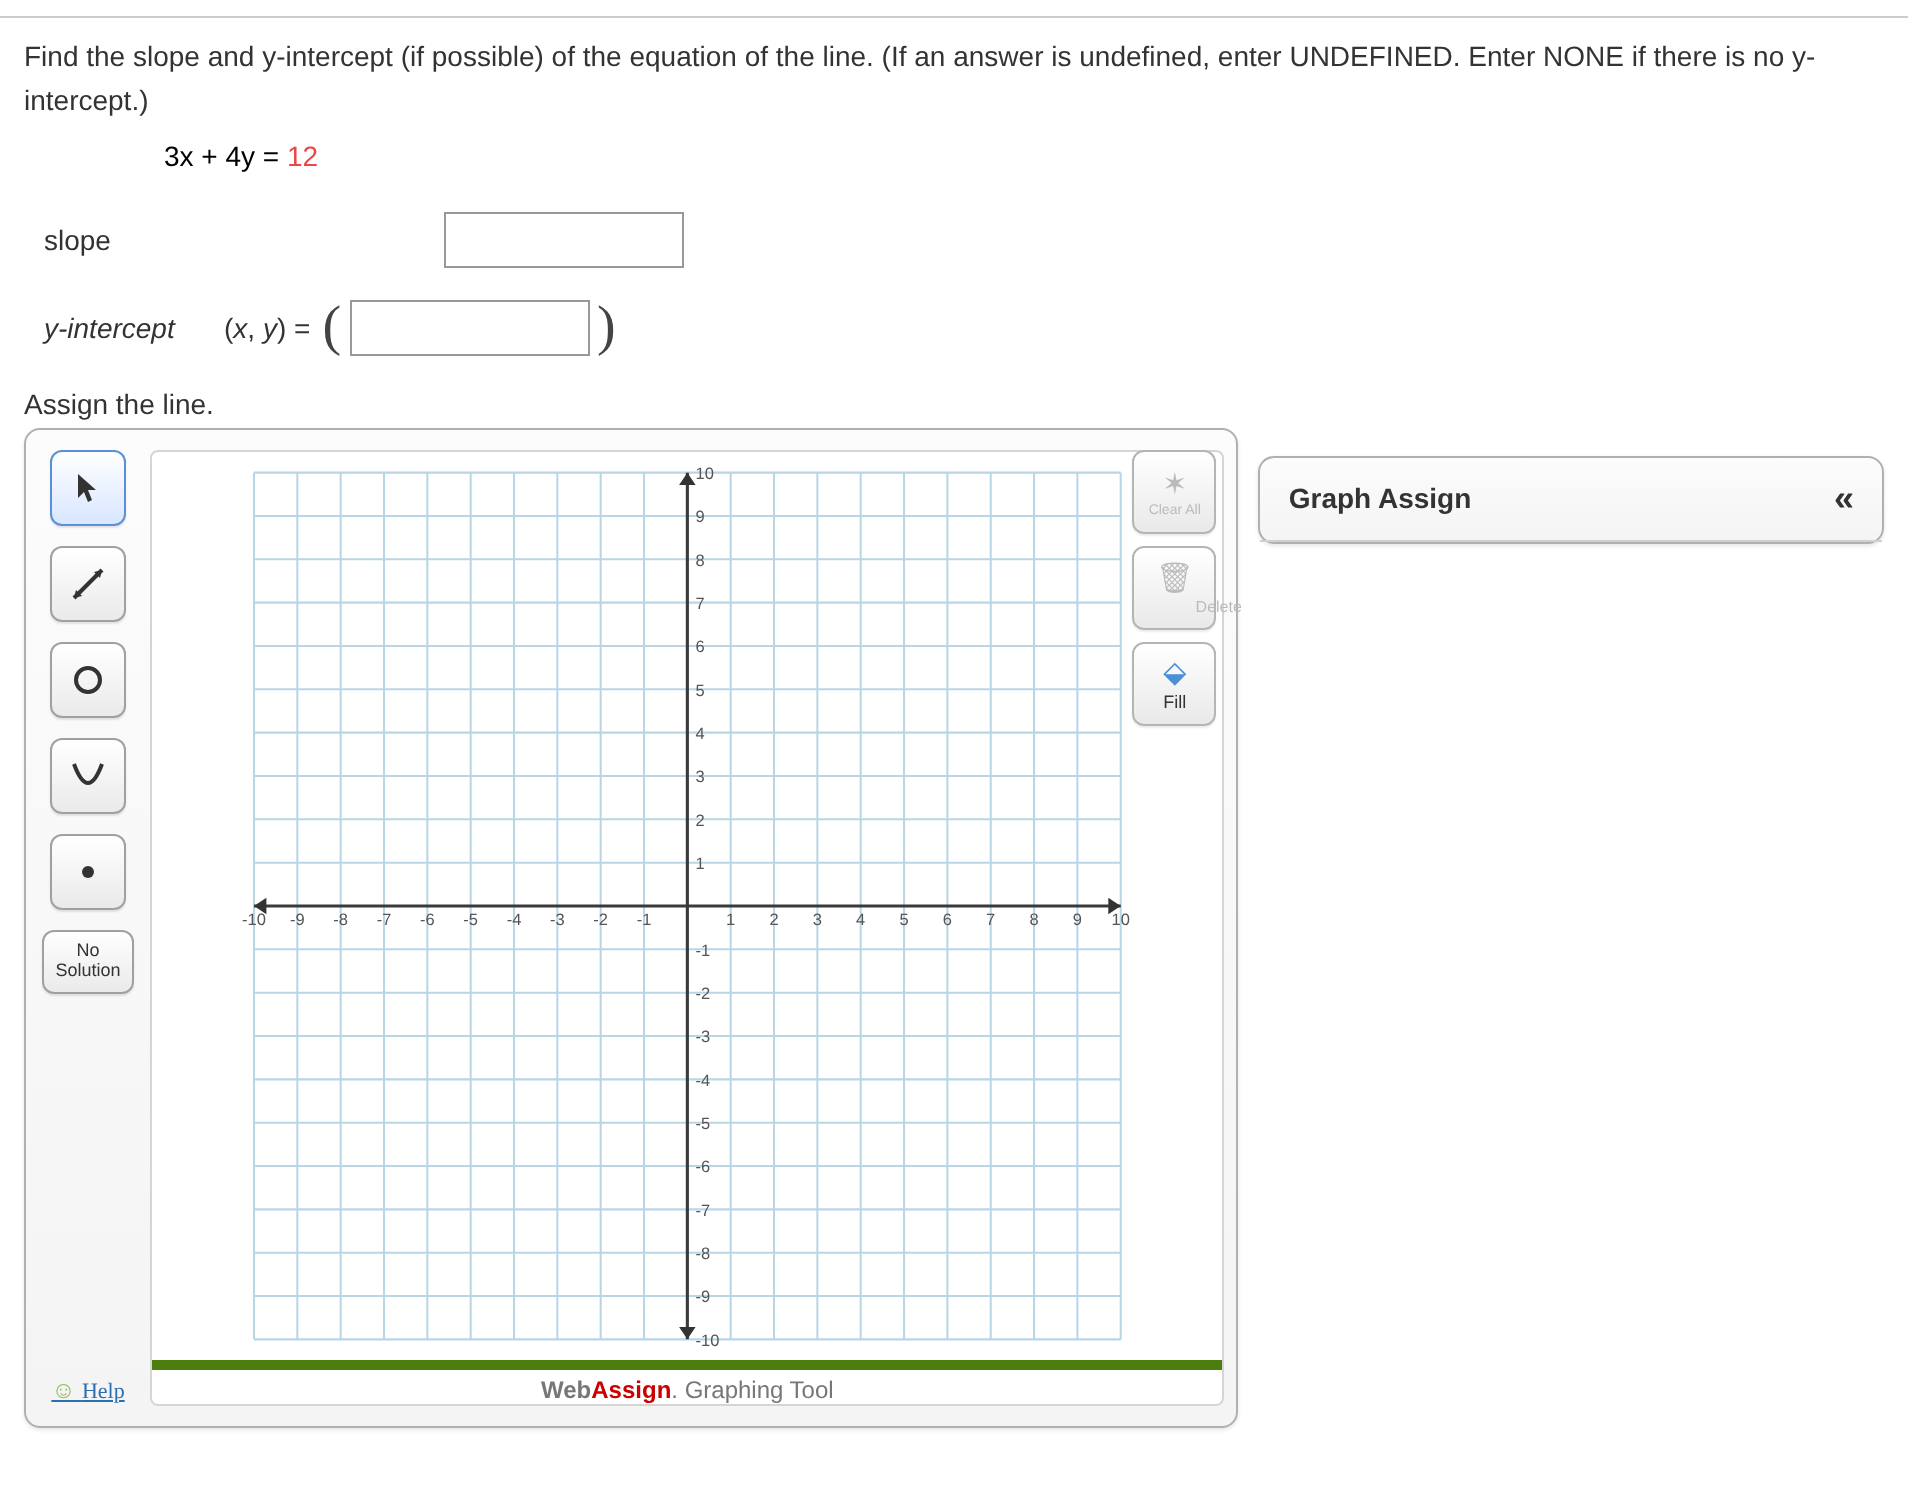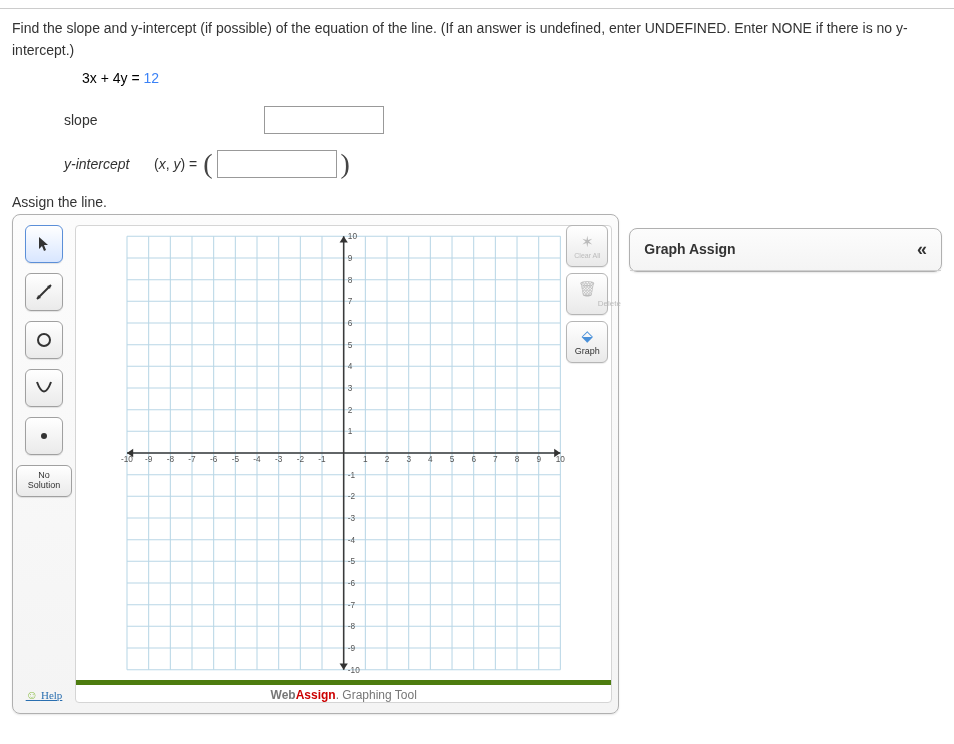--- a/index.html
+++ b/index.html
@@ -8,24 +8,24 @@
     font-family: Verdana, Geneva, sans-serif;
     font-size: 14px;
     color: #333;
     background: #fff;
     padding: 8px 12px;
     width: 954px;
   }
   .hr-top { border-top: 1px solid #ccc; margin: 0 -12px 8px -12px; }
   .instr { line-height: 1.6; }
   .equation { margin: 8px 0 20px 70px; font-family: Verdana, sans-serif; color:#000; }
-  .equation .num { color: #3b82f6; }
+  .equation .num { color: #ef4444; }
   .answer-rows { margin-left: 10px; }
   .row { display: flex; align-items: center; margin-bottom: 16px; }
-  .row .label { display: inline-block; min-width: 90px; color:#333;margin-left:42px; }
+  .row .label { display: inline-block; min-width: 90px; color:#333; }
   .row .eq { margin-right: 6px; }
   input.ans {
     width: 120px;
     height: 28px;
     border: 1px solid #999;
     font-size: 13px;
     padding: 2px 4px;
   }
   .paren { font-size: 28px; color:#444; font-family: "Times New Roman", serif; line-height:1; }
   .sketch-label { margin-top: 14px; margin-bottom: 4px; }
@@ -61,21 +61,21 @@
     display: flex;
     align-items: center;
     justify-content: center;
     font-size: 16px;
     color: #333;
     box-shadow: 0 1px 1px rgba(0,0,0,0.1);
     cursor: pointer;
   }
   .tool-btn.selected { background: linear-gradient(#fff,#d8e6ff); border-color:#5b8fd8; }
   .tool-text-btn {
-    width: 56px;
+    width: 46px;
     height: 32px;
     font-size: 9px;
     text-align: center;
     line-height: 1.1;
     white-space: pre;
   }
   .help-link {
     margin-top: auto;
     font-size: 11px;
     color: #2a6fb0;
@@ -331,21 +331,21 @@
       <div class="mini-btn disabled">
         <span class="ico">✶</span>
         <span style="font-size:7px;">Clear All</span>
       </div>
       <div class="mini-btn disabled">
         <span class="ico">🗑</span>
         <span style="font-size:8px;padding-left:44px;">Delete</span>
       </div>
       <div class="mini-btn fill">
         <span class="ico">⬙</span>
-        <span style="font-size:9px;color:#333;">Graph</span>
+        <span style="font-size:9px;color:#333;">Fill</span>
       </div>
     </div>
   </div>
 
   <div class="layers-panel">
     <div class="layers-header">
       <span>Graph Assign</span>
       <span class="chev">«</span>
     </div>
   </div>

